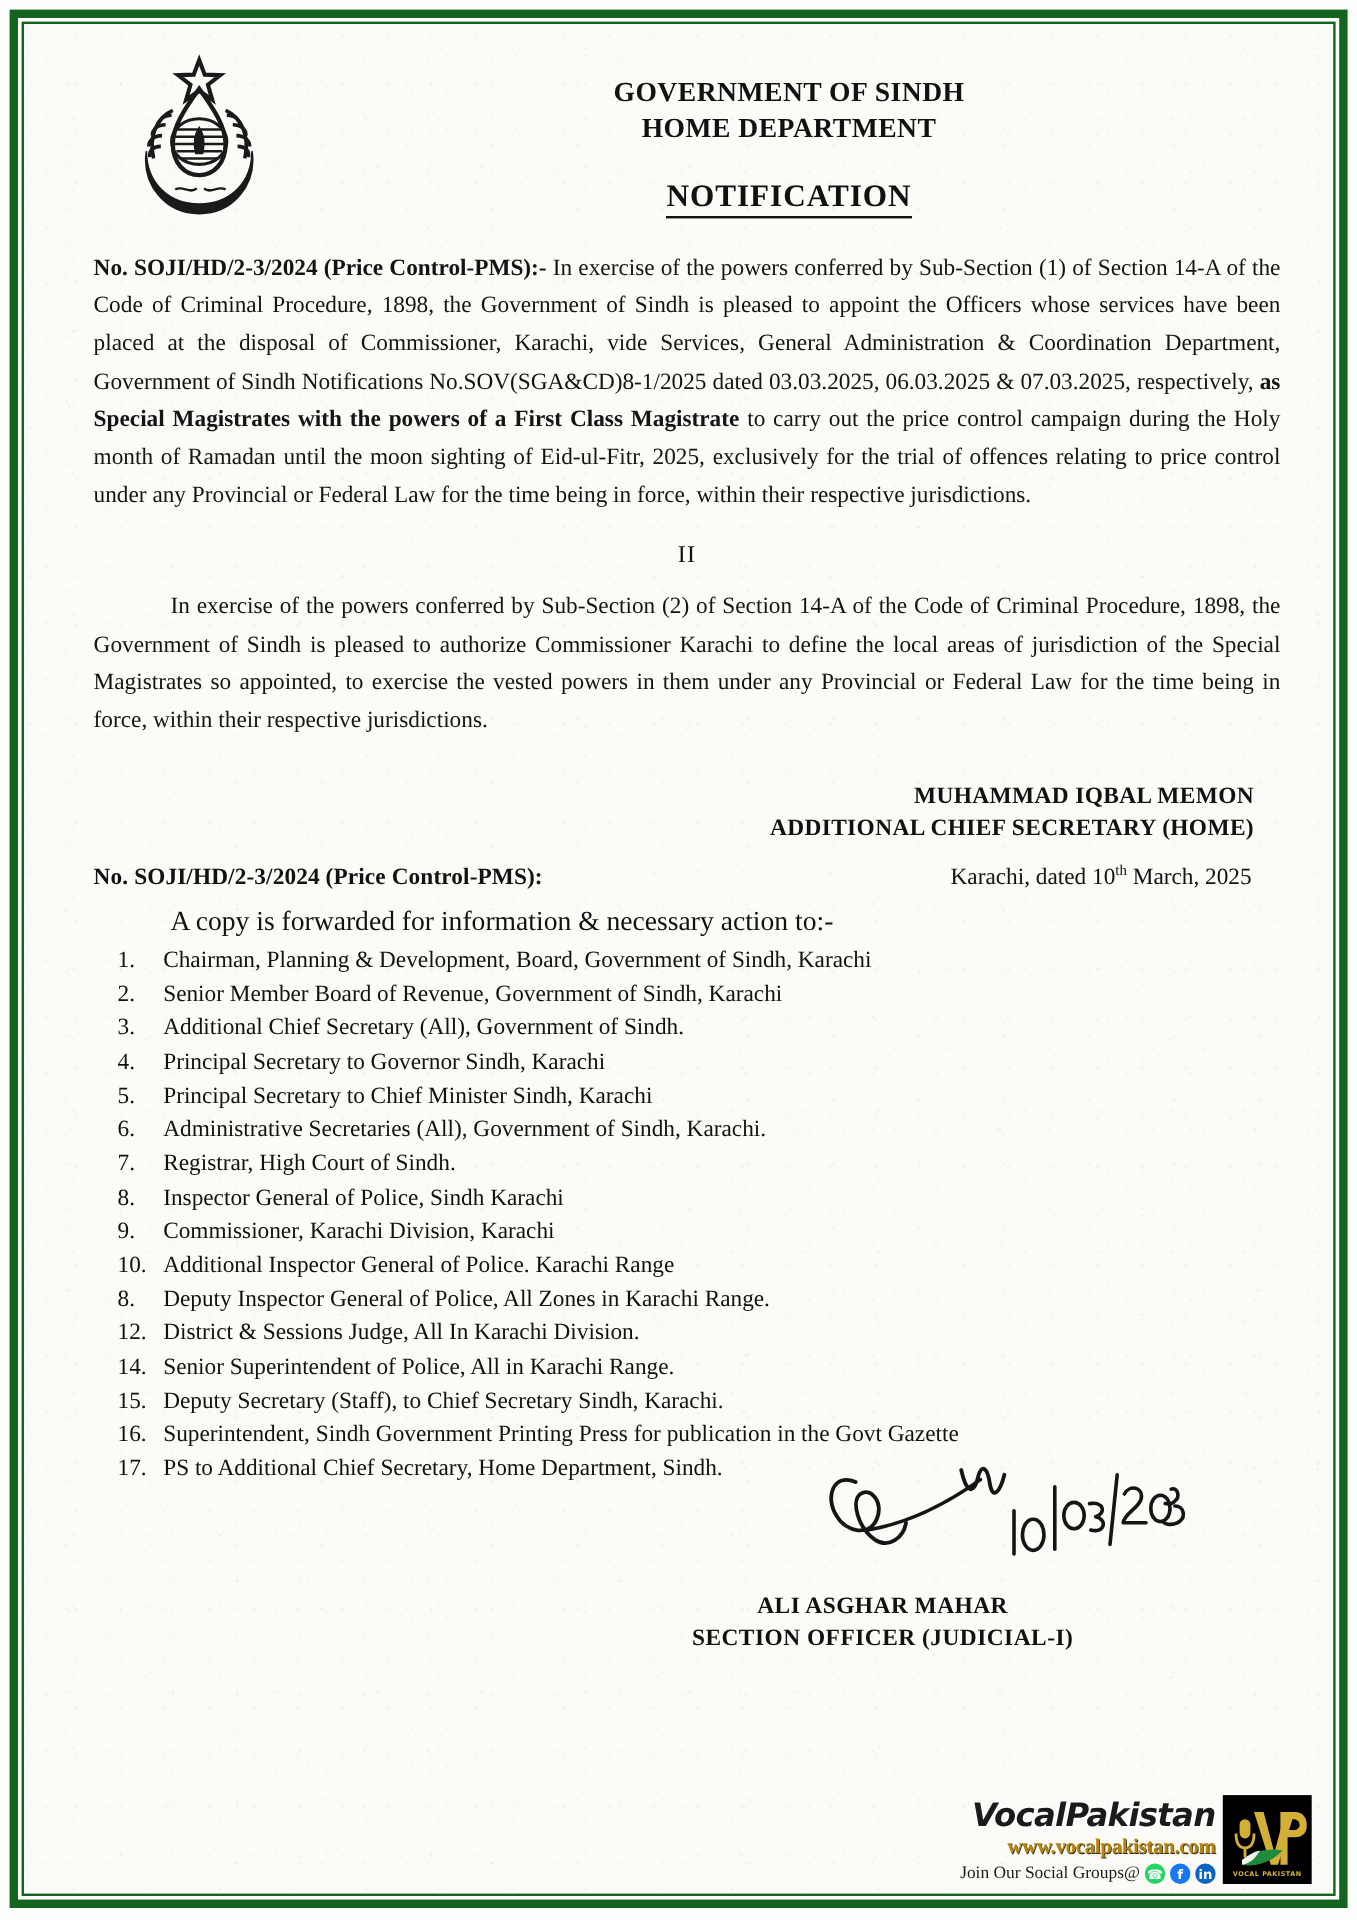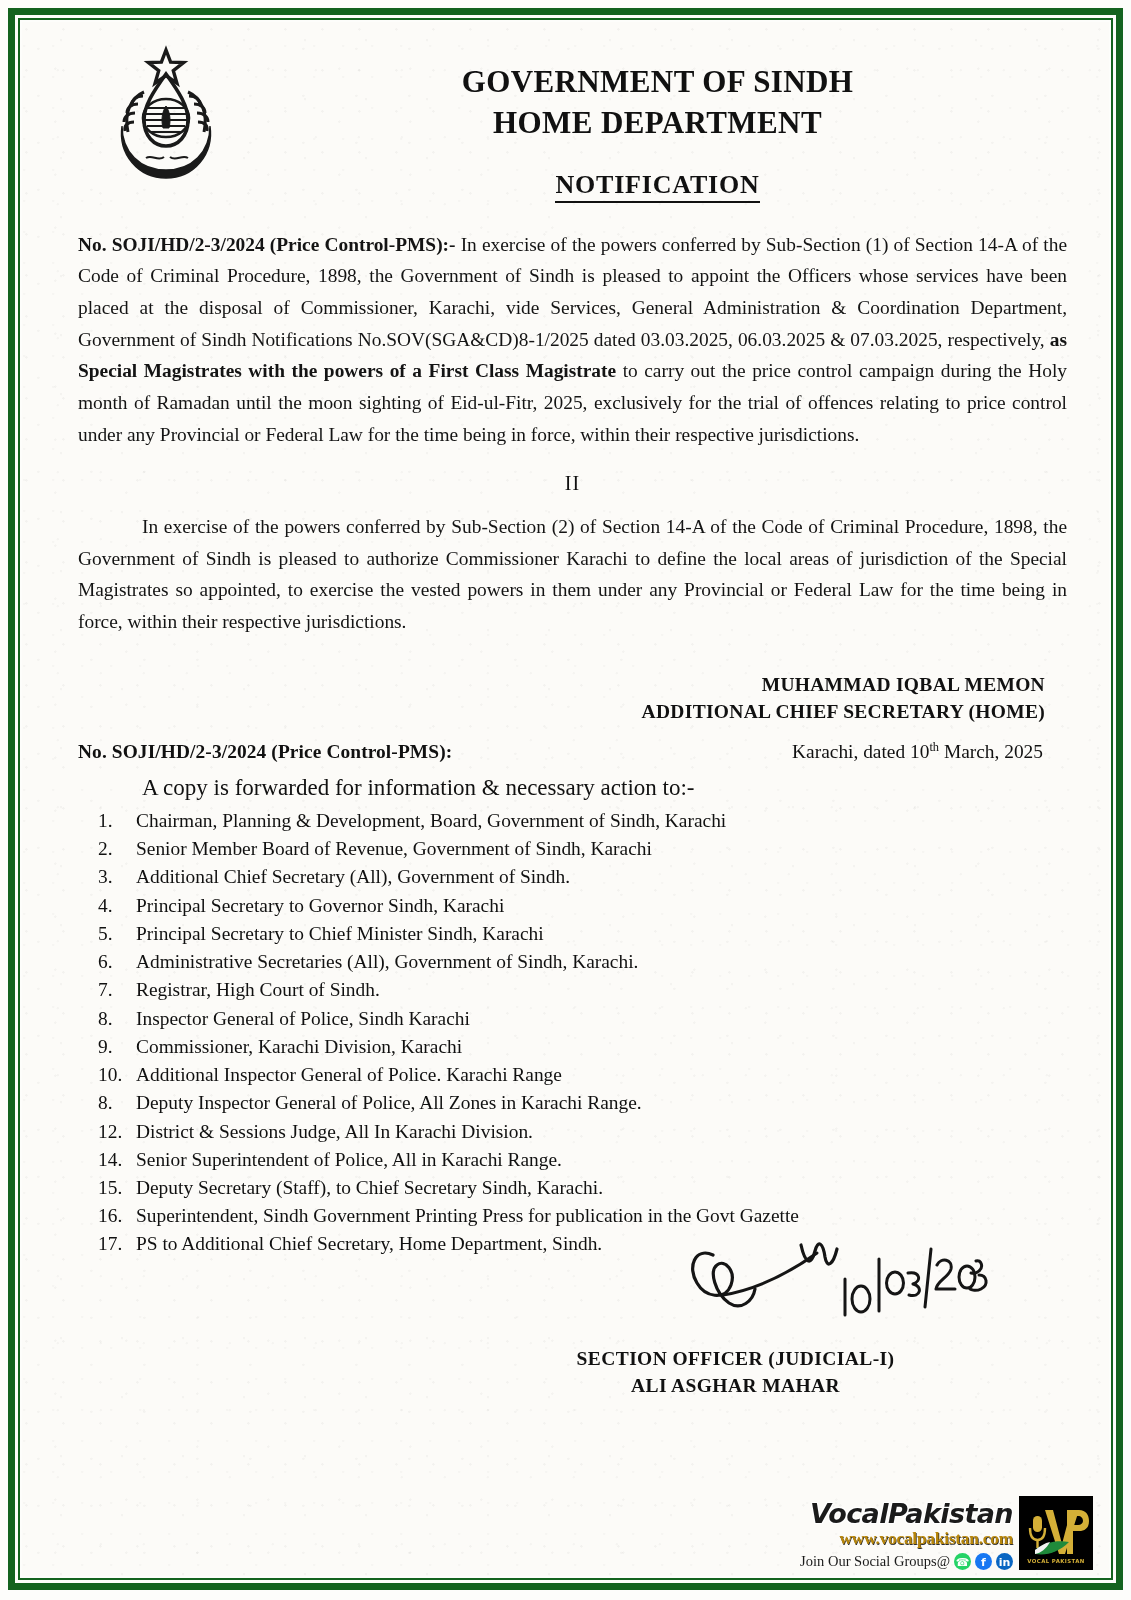--- a/index.html
+++ b/index.html
@@ -66,21 +66,21 @@
     top: 12px;
     width: 120px;
     height: 145px;
   }
   .gov-titles {
     text-align: center;
     padding-top: 30px;
     padding-left: 170px;
   }
   .gov-line {
-    font-size: 31px;
+    font-size: 23px;
     font-weight: bold;
     letter-spacing: 0.4px;
     line-height: 1.32;
     white-space: nowrap;
   }
   .notif-wrap {
     text-align: center;
     padding-left: 170px;
     margin-top: 26px;
   }
@@ -450,22 +450,22 @@
 
               <path d="M258 50 C262 42 274 44 272 54 C270 62 258 66 257 74 L276 74" stroke-width="3"></path>
               <ellipse cx="288" cy="62" rx="8" ry="11" stroke-width="3"></ellipse>
               <path d="M297 46 C302 44 305 52 300 56 C297 59 292 58 292 58" stroke-width="3"></path>
               <path d="M300 60 C308 60 310 70 302 74 C296 77 291 74 291 74" stroke-width="3"></path>
             </g>
           </svg>
         </div>
 
         <div class="bottom-names">
+          <div class="ln">ALI ASGHAR MAHAR</div>
           <div class="ln">SECTION OFFICER (JUDICIAL-I)</div>
-          <div class="ln">ALI ASGHAR MAHAR</div>
         </div>
       </div>
 
     </div>
 
     <div class="watermark">
       <div class="wm-text">
         <div class="wm-brand">VocalPakistan</div>
         <div class="wm-url">www.vocalpakistan.com</div>
         <div class="wm-social">

